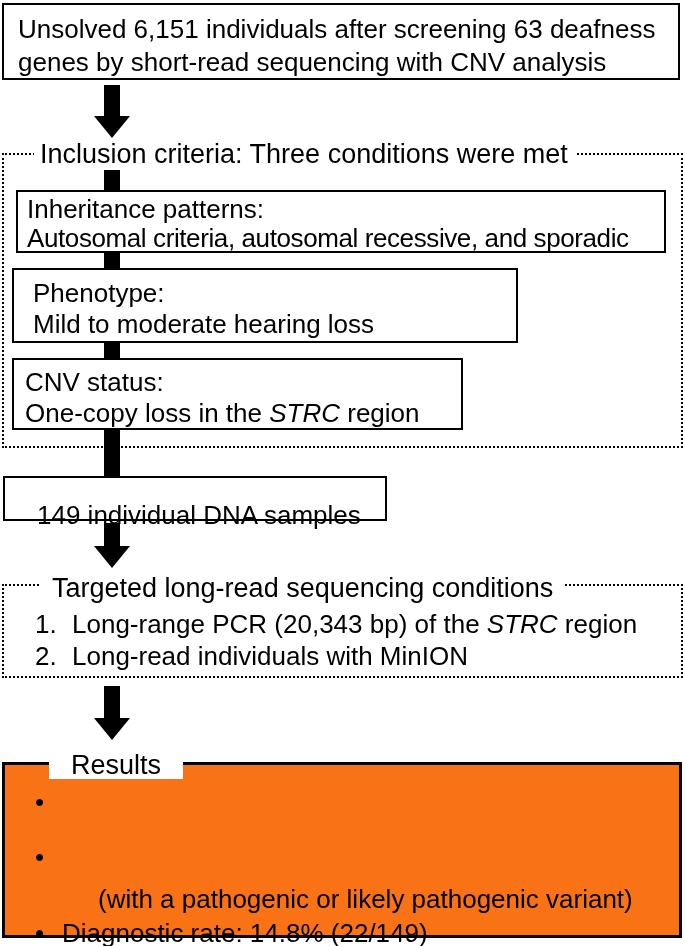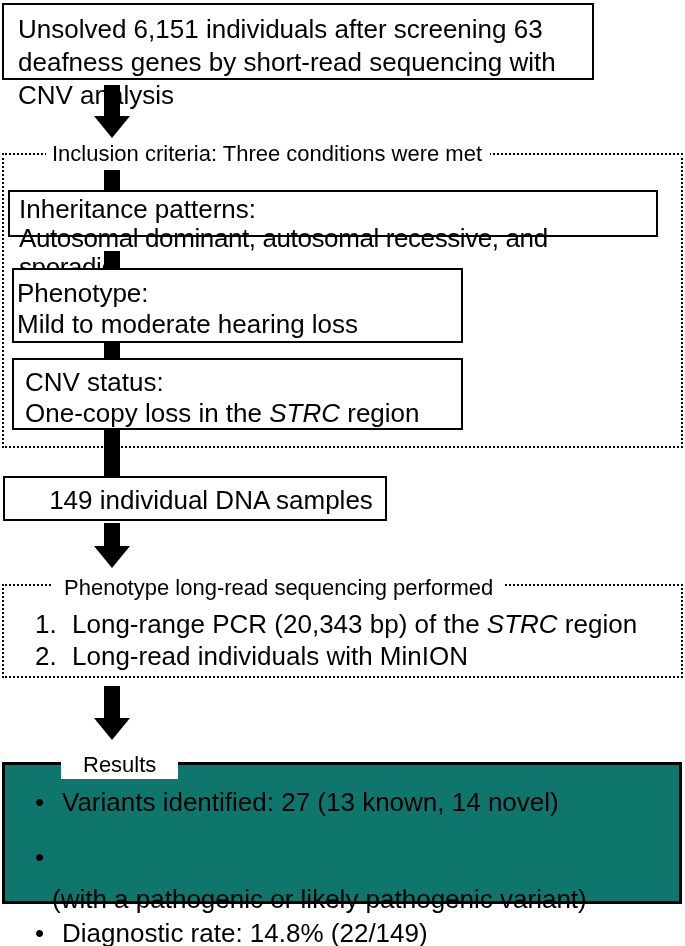--- a/index.html
+++ b/index.html
@@ -3,42 +3,42 @@
 <meta charset="utf-8">
 <style>
   html,body{margin:0;padding:0;background:#ffffff;}
   #canvas{
     position:relative;width:685px;height:946px;background:#ffffff;
     font-family:"Liberation Sans","DejaVu Sans",sans-serif;
     color:#000;overflow:hidden;
   }
   *{box-sizing:border-box;}
   .solid-box{position:absolute;border:2px solid #000;background:#fff;z-index:2;font-size:26px;}
-  .box-top{left:2px;top:3px;width:592px;height:77px;padding:8px 10px 0 14px;line-height:33px;}
-  .box-inherit{left:8px;top:190px;width:650px;height:47px;padding:3px 8px 0 9px;line-height:29px;}
+  .box-top{left:2px;top:3px;width:678px;height:77px;padding:8px 10px 0 14px;line-height:33px;}
+  .box-inherit{left:16px;top:190px;width:650px;height:63px;padding:3px 8px 0 9px;line-height:29px;}
   .box-inherit .body{letter-spacing:-0.4px;}
-  .box-pheno{left:12px;top:268px;width:451px;height:75px;padding:8px 8px 0 3px;line-height:31px;}
+  .box-pheno{left:12px;top:268px;width:506px;height:75px;padding:8px 8px 0 19px;line-height:31px;}
   .box-cnv{left:12px;top:358px;width:451px;height:72px;padding:7px 8px 8px 11px;line-height:31px;}
-  .box-samples{left:3px;top:476px;width:384px;height:45px;padding:2px 0 0 32px;line-height:41px;text-align:center;}
+  .box-samples{left:3px;top:476px;width:384px;height:45px;padding:17px 0 0 32px;line-height:41px;}
   .dotted-box{position:absolute;border:2px dotted #000;background:transparent;z-index:0;}
   .fs1{left:2px;top:153px;width:681px;height:295px;}
   .fs2{left:2px;top:584px;width:681px;height:94px;}
-  .legend{position:absolute;background:#fff;font-size:22px;line-height:28px;white-space:nowrap;z-index:3;margin-left:12px;}
+  .legend{position:absolute;background:#fff;font-size:27px;line-height:28px;white-space:nowrap;z-index:3;}
   .fs1 .legend{top:-15px;left:30px;padding:0 8px 0 6px;}
   .fs2 .legend{top:-12px;left:36px;padding:0 10px 0 12px;}
   .num-list{position:absolute;left:0;top:0;width:100%;padding:22px 6px 0 31px;font-size:26px;line-height:32px;}
   .num-row{display:flex;}
   .num-row .num{width:37px;flex:0 0 37px;}
-  .results-box{left:2px;top:762px;width:680px;height:142px;border:3px solid #000;background:#0f766e;z-index:2;position:absolute;font-size:26px;}
+  .results-box{left:2px;top:762px;width:680px;height:176px;border:3px solid #000;background:#f97316;z-index:2;position:absolute;font-size:26px;}
   .results-box .legend{top:-14px;left:44px;padding:0 22px;line-height:28px;}
   .bullet-row{display:flex;padding-left:30px;line-height:28px;}
   .bullet-row .bullet{width:27px;flex:0 0 27px;}
   .row-1{margin-top:23px;}
   .row-2{margin-top:27px;}
-  .row-3{margin-top:14px;padding-left:47px;}
+  .row-3{margin-top:14px;padding-left:93px;}
   .row-4{margin-top:6px;}
   .stem{position:absolute;width:16px;background:#000;z-index:1;}
   .head{position:absolute;width:0;height:0;border-left:18px solid transparent;border-right:18px solid transparent;border-top:22px solid #000;z-index:1;}
   .a1s{left:104px;top:85px;height:31px;}   .a1h{left:94px;top:116px;}
   .sa{left:104px;top:170px;height:22px;}
   .sb{left:104px;top:251px;height:19px;}
   .sc{left:104px;top:341px;height:19px;}
   .sd{left:104px;top:428px;height:48px;}
   .a2s{left:104px;top:523px;height:23px;}  .a2h{left:94px;top:546px;}
   .a3s{left:104px;top:686px;height:32px;}  .a3h{left:94px;top:718px;}
@@ -57,21 +57,21 @@
   <div class="head a1h"></div>
 
   <div class="dotted-box fs1">
     <div class="legend">Inclusion criteria: Three conditions were met</div>
   </div>
 
   <div class="stem sa"></div>
 
   <div class="solid-box box-inherit">
     <div>Inheritance patterns:</div>
-    <div class="body">Autosomal dominant, autosomal recessive, and sporadic</div>
+    <div class="body">Autosomal criteria, autosomal recessive, and sporadic</div>
   </div>
 
   <div class="stem sb"></div>
 
   <div class="solid-box box-pheno">
     <div>Phenotype:</div>
     <div>Mild to moderate hearing loss</div>
   </div>
 
   <div class="stem sc"></div>
@@ -84,42 +84,41 @@
   <div class="stem sd"></div>
 
   <div class="solid-box box-samples">
     <span>149 individual DNA samples</span>
   </div>
 
   <div class="stem a2s"></div>
   <div class="head a2h"></div>
 
   <div class="dotted-box fs2">
-    <div class="legend">Phenotype long-read sequencing performed</div>
+    <div class="legend">Targeted long-read sequencing conditions</div>
     <div class="num-list">
       <div class="num-row">
         <span class="num">1.</span>
         <span><span>Long-range PCR (20,343 bp) of the </span><i>STRC</i><span> region</span></span>
       </div>
       <div class="num-row">
         <span class="num">2.</span>
         <span><span>Long-read individuals with MinION</span><i></i><span></span></span>
       </div>
     </div>
   </div>
 
   <div class="stem a3s"></div>
   <div class="head a3h"></div>
 
   <div class="results-box">
     <div class="legend">Results</div>
 
     <div class="bullet-row row-1">
       <span class="bullet">•</span>
-      <span>Variants identified: 27 (13 known, 14 novel)</span>
     </div>
 
     <div class="bullet-row row-2">
       <span class="bullet">•</span>
     </div>
 
     <div class="bullet-row row-3">
       <span>(with a pathogenic or likely pathogenic variant)</span>
     </div>
 

